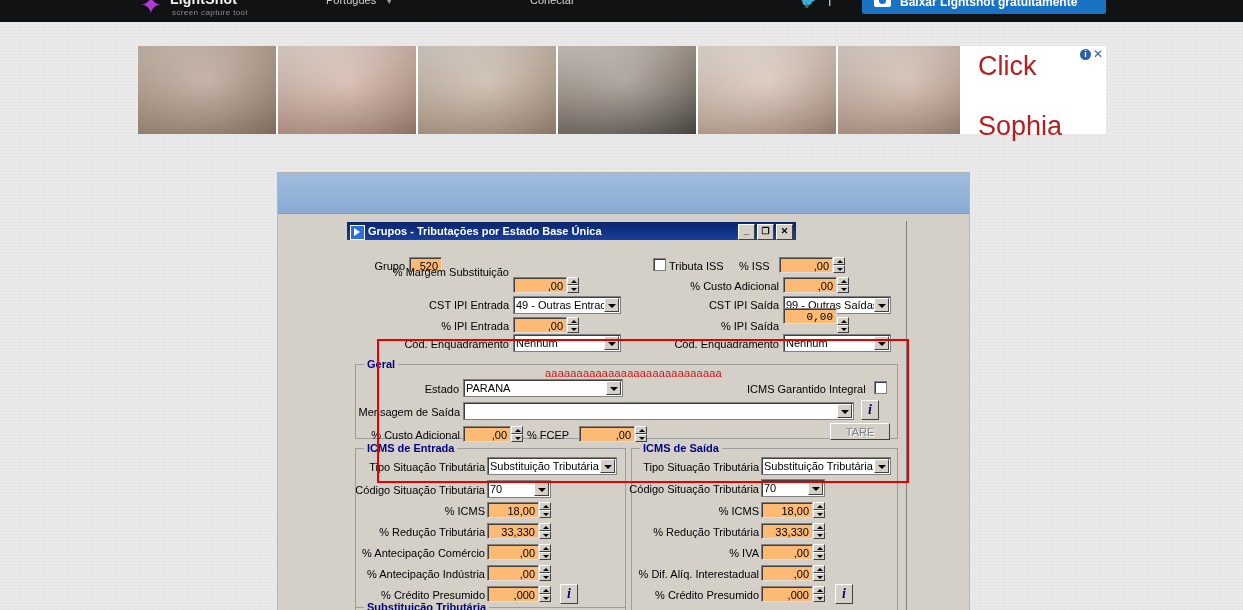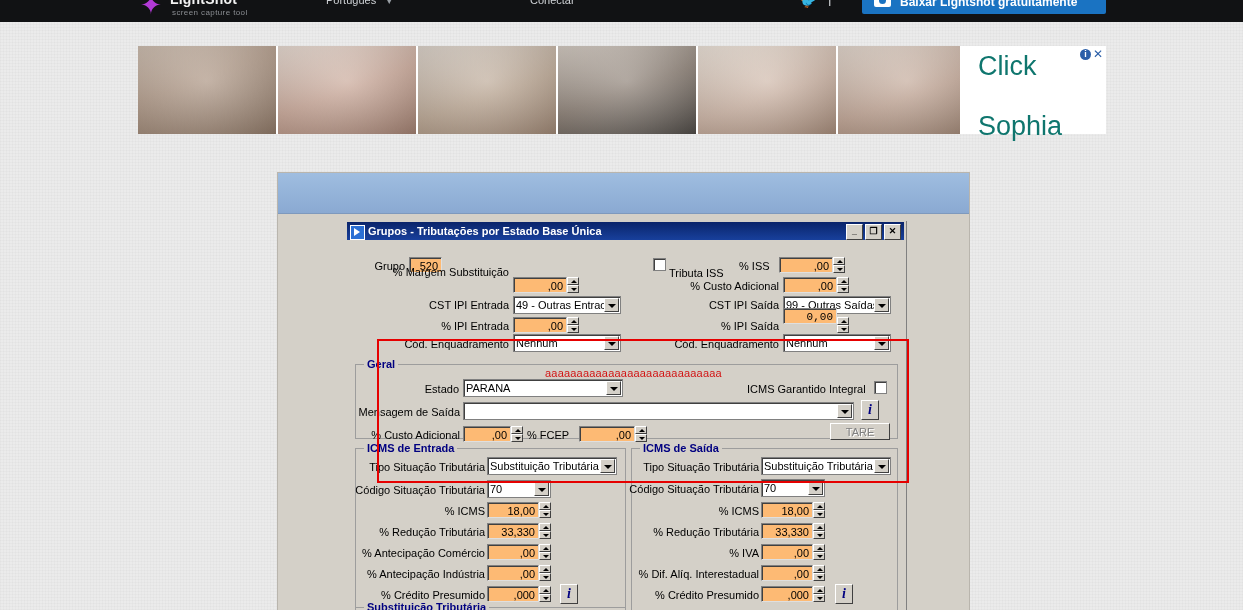--- a/index.html
+++ b/index.html
@@ -79,21 +79,21 @@
     position:absolute;left:0;top:0;width:100%;height:100%;
     background:radial-gradient(ellipse at 50% 40%, rgba(255,255,255,.25), rgba(0,0,0,.12));
   }
   .ad .txtpane{
     position:absolute;left:952px;top:0;width:16px;height:88px;background:#fff;
   }
   .ad-text{
     position:absolute;left:960px;top:46px;width:146px;height:88px;background:#fff;
   }
   .ad-brand{
-    position:absolute;left:978px;top:50px;color:#0f766e;font-size:27px;line-height:32px;
+    position:absolute;left:978px;top:50px;color:#b91c1c;font-size:27px;line-height:32px;
     font-family:"Liberation Sans", sans-serif;
   }
   .ad-brand .l2{display:block;margin-top:28px;}
   .ad-info{
     position:absolute;right:15px;top:3px;width:11px;height:11px;border-radius:50%;
     background:#2b5fa8;color:#fff;font-size:9px;line-height:11px;text-align:center;font-weight:bold;
   }
   .ad-close{
     position:absolute;right:2px;top:2px;width:12px;height:12px;color:#2b5fa8;font-size:12px;
     line-height:12px;text-align:center;
@@ -110,21 +110,21 @@
     border-bottom:1px solid #7e99bd;
   }
 
   
   .win{
     position:absolute;left:67px;top:47px;width:557px;height:391px;
     background:#d4d0c8;border:2px solid #d4d0c8;
     box-shadow:1px 1px 0 #808080;
   }
   .win-title{
-    position:absolute;left:0;top:0;width:557px;height:18px;
+    position:absolute;left:0;top:0;width:449px;height:18px;
     background:linear-gradient(180deg,#0a246a 0%,#18409c 100%);
     color:#fff;font-size:11px;font-weight:bold;
   }
   .win-title .ico{
     position:absolute;left:3px;top:3px;width:13px;height:13px;background:#2b6fd4;border:1px solid #fff;
   }
   .win-title .ico:after{
     content:"";position:absolute;left:3px;top:2px;border-left:6px solid #fff;
     border-top:4px solid transparent;border-bottom:4px solid transparent;
   }
@@ -275,21 +275,21 @@
         <div>_</div>
         <div>❐</div>
         <div>✕</div>
       </div>
     </div>
 
 
     <div class="lbl" style="left:8px;top:38px;width:50px;">Grupo</div>
     <div class="inp num" style="left:62px;top:35px;width:33px;">520</div>
     <div class="chk" style="left:306px;top:36px;"></div>
-    <div class="lbl left" style="left:322px;top:45px;width:70px;">Tributa ISS</div>
+    <div class="lbl left" style="left:322px;top:38px;width:70px;">Tributa ISS</div>
     <div class="lbl left" style="left:392px;top:38px;width:40px;">% ISS</div>
     <div class="inp num" style="left:432px;top:35px;width:54px;">,00</div>
     <div class="spin" style="left:486px;top:35px;">
         <div class="up"></div>
         <div class="dn"></div>
       </div>
 
     <div class="lbl" style="left:22px;top:44px;width:140px;">% Margem Substituição</div>
     <div class="inp num" style="left:166px;top:55px;width:54px;">,00</div>
     <div class="spin" style="left:220px;top:55px;">

